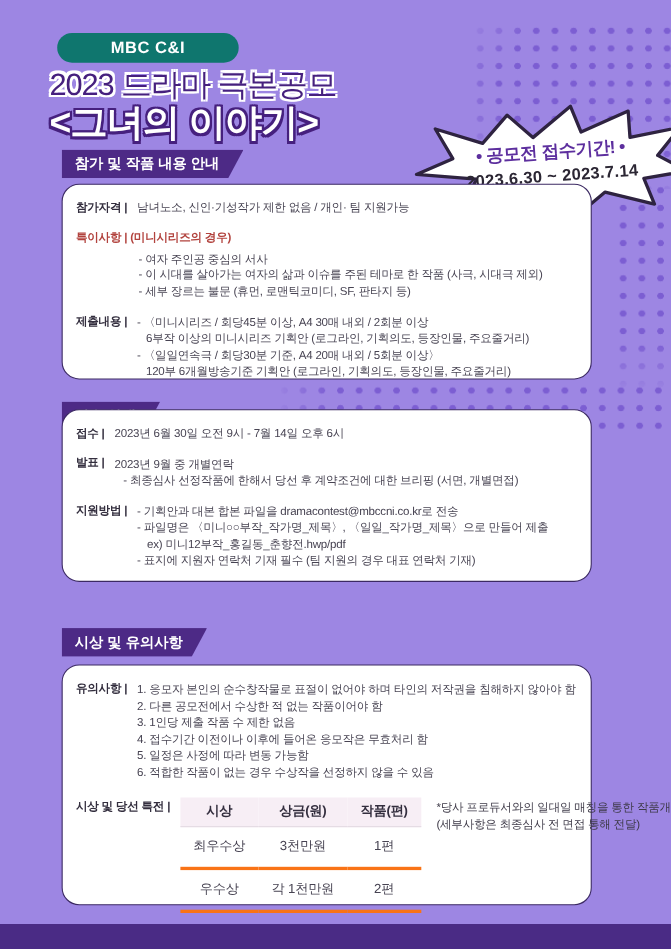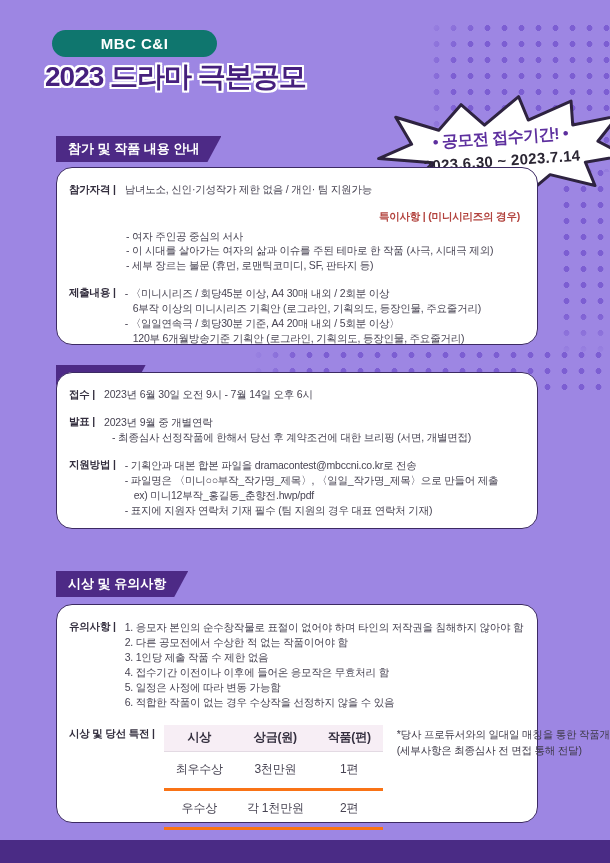--- a/index.html
+++ b/index.html
@@ -26,21 +26,21 @@
   
   .badge{
     position:absolute;left:52px;top:30px;width:165px;height:27px;
     background:#0f766e;border-radius:15px;color:#fff;
     display:flex;align-items:center;justify-content:center;
     font-size:15px;font-weight:bold;letter-spacing:.5px;
   }
   
   .title1{
     position:absolute;left:45px;top:58px;margin:0;
-    font-size:28px;font-weight:700;letter-spacing:-1px;color:#46207e;
+    font-size:28px;font-weight:400;letter-spacing:-1px;color:#46207e;
     text-shadow:-2px -2px 0 #fff,2px -2px 0 #fff,-2px 2px 0 #fff,2px 2px 0 #fff,
                  0 -2px 0 #fff,0 2px 0 #fff,-2px 0 0 #fff,2px 0 0 #fff;
   }
   .title2{
     position:absolute;left:45px;top:89px;margin:0;
     font-size:34px;font-weight:800;letter-spacing:-1px;color:#fff;
     text-shadow:-2px -2px 0 #46207e,2px -2px 0 #46207e,-2px 2px 0 #46207e,2px 2px 0 #46207e,
                  0 -2px 0 #46207e,0 2px 0 #46207e,-2px 0 0 #46207e,2px 0 0 #46207e;
   }
   
@@ -68,21 +68,21 @@
     padding:15px 8px 0 12px;
     font-size:10.5px;color:#474352;letter-spacing:-0.2px;
   }
   .card1{top:167px;height:178px;}
   .card2{top:372px;height:157px;}
   .card3{top:604px;height:219px;}
   .row{display:flex;align-items:flex-start;margin-bottom:13px;line-height:1.32;}
   .lbl{font-weight:bold;color:#332e3e;flex:none;margin-right:9px;white-space:nowrap;}
   .val{white-space:nowrap;}
   .lines .line{white-space:nowrap;line-height:1.34;margin-bottom:1px;}
-  .red .lbl,.red{color:#b2433e;justify-content:flex-end;}
+  .red .lbl,.red{color:#b2433e;}
   .special-items{margin:-8px 0 13px 57px;}
   .special-items .line{white-space:nowrap;line-height:1.4;}
   .indent-ex{padding-left:9px;}
   .sub-indent{padding-left:8px;}
   
   .award-table{border-collapse:collapse;font-size:12px;color:#474352;margin-top:-2px;}
   .award-table th{
     background:#f7eef5;font-weight:bold;color:#332e3e;
     padding:5px 12px;border-bottom:1px solid #e3dae3;white-space:nowrap;}
   .award-table td{
@@ -96,20 +96,21 @@
 
 <div class="poster">
 
   <div class="dots dots-top"></div>
   <div class="dots dots-strip"></div>
   <div class="dots dots-band"></div>
 
   <div class="badge">MBC C&amp;I</div>
 
   <h1 class="title1">2023 드라마 극본공모</h1>
+  <h1 class="title2">&lt;그녀의 이야기&gt;</h1>
 
   <div class="burst">
     <svg width="250" height="100" viewBox="0 0 250 100">
       <polygon points="2,54 36,42 22,14 64,30 88,6 110,28 146,2 154,26 198,10 198,34 244,28 222,52 248,68 208,72 216,96 172,82 150,98 126,80 100,96 84,74 44,86 56,62" fill="#ffffff" stroke="#2e2340" stroke-width="3" stroke-linejoin="round"></polygon>
     </svg>
     <div class="burst-text">
       <div class="burst-label">• 공모전 접수기간! •</div>
       <div class="burst-dates">2023.6.30 ~ 2023.7.14</div>
     </div>
   </div>

